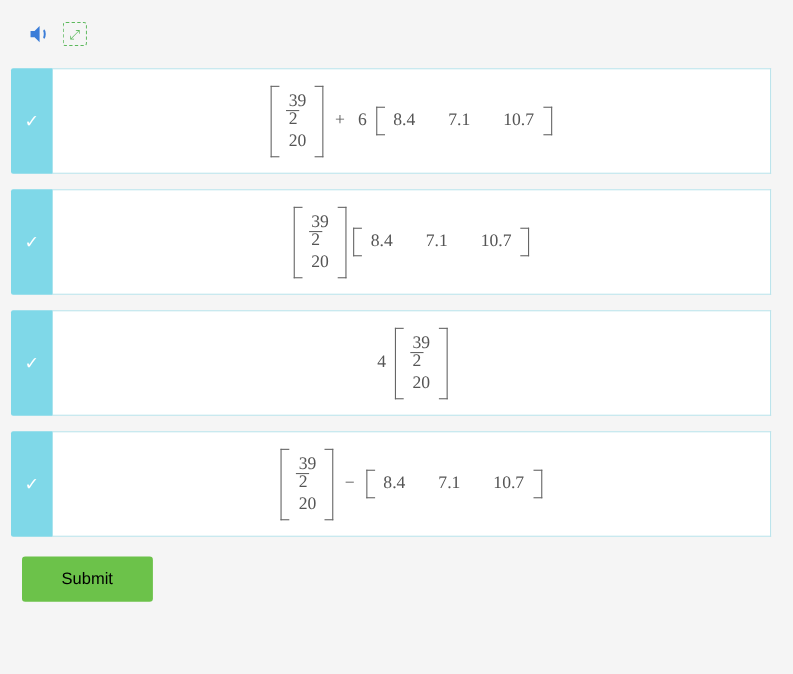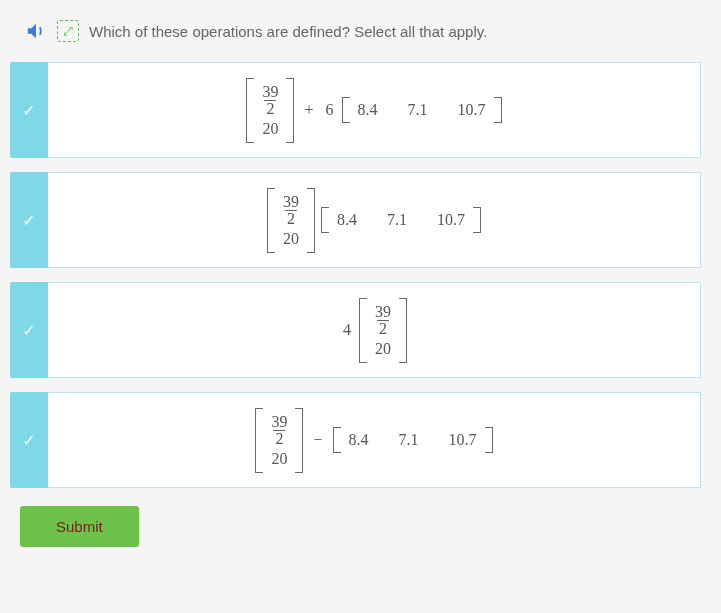--- a/index.html
+++ b/index.html
@@ -62,34 +62,34 @@
   }
   .br-left { border-left: 1.5px solid #666; }
   .br-right { border-right: 1.5px solid #666; }
   .col-vec {
     display: flex; flex-direction: column;
     align-items: center; justify-content: center;
     padding: 6px 6px;
     line-height: 1;
   }
   .col-vec .frac {
-    display: flex; flex-direction: column; align-items: center;
+    display: flex; flex-direction: column; align-items: flex-start;
     margin-bottom: 4px;
   }
   .col-vec .frac .num { padding: 0 2px; }
   .col-vec .frac .den { border-top: 1px solid #666; padding: 0 2px; }
   .row-vec {
     display: flex; gap: 30px; padding: 4px 8px;
     align-items: center;
   }
   .op { margin: 0 4px; }
   .scalar { margin: 0 2px; }
   .submit-btn {
     background: #6cc24a;
-    color: #7f1d1d;
+    color: #000000;
     border: none;
     padding: 12px 36px;
     font-size: 15px;
     border-radius: 3px;
     cursor: pointer;
     margin-left: 10px;
   }
 </style>
 </head>
 <body>
@@ -97,21 +97,20 @@
 
 
 <div class="header">
   <span class="speaker-icon">
     <svg width="22" height="22" viewBox="0 0 24 24">
       <path d="M3 9v6h4l5 5V4L7 9H3z" fill="#3b7dd8"></path>
       <path d="M16 8c1.5 1 1.5 7 0 8" stroke="#3b7dd8" stroke-width="2" fill="none"></path>
     </svg>
   </span>
   <span class="expand-icon">⤢</span>
-  <span class="question-text">Which of these operations are defined? Select all that apply.</span>
 </div>
 
 <div class="options">
 
   <div class="option-row">
     <div class="checkmark-tab">
         <span>✓</span>
       </div>
     <div class="option-box">
       <div class="math">

